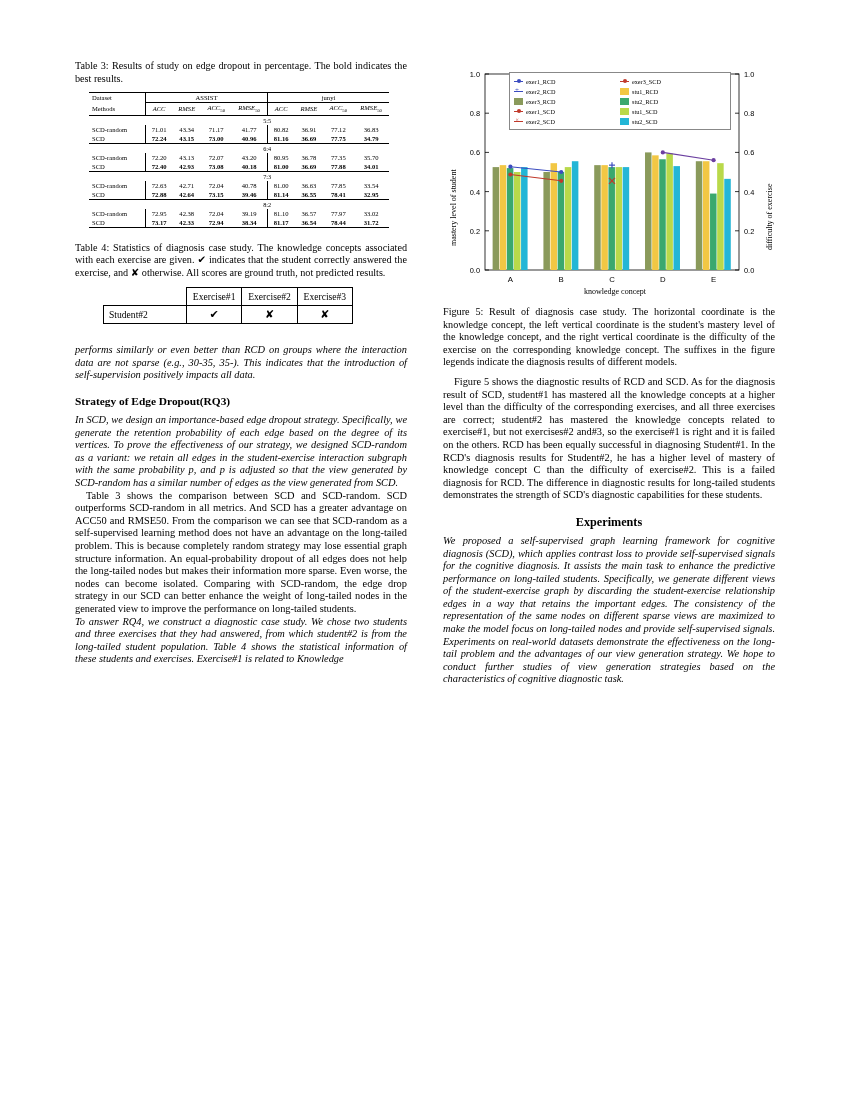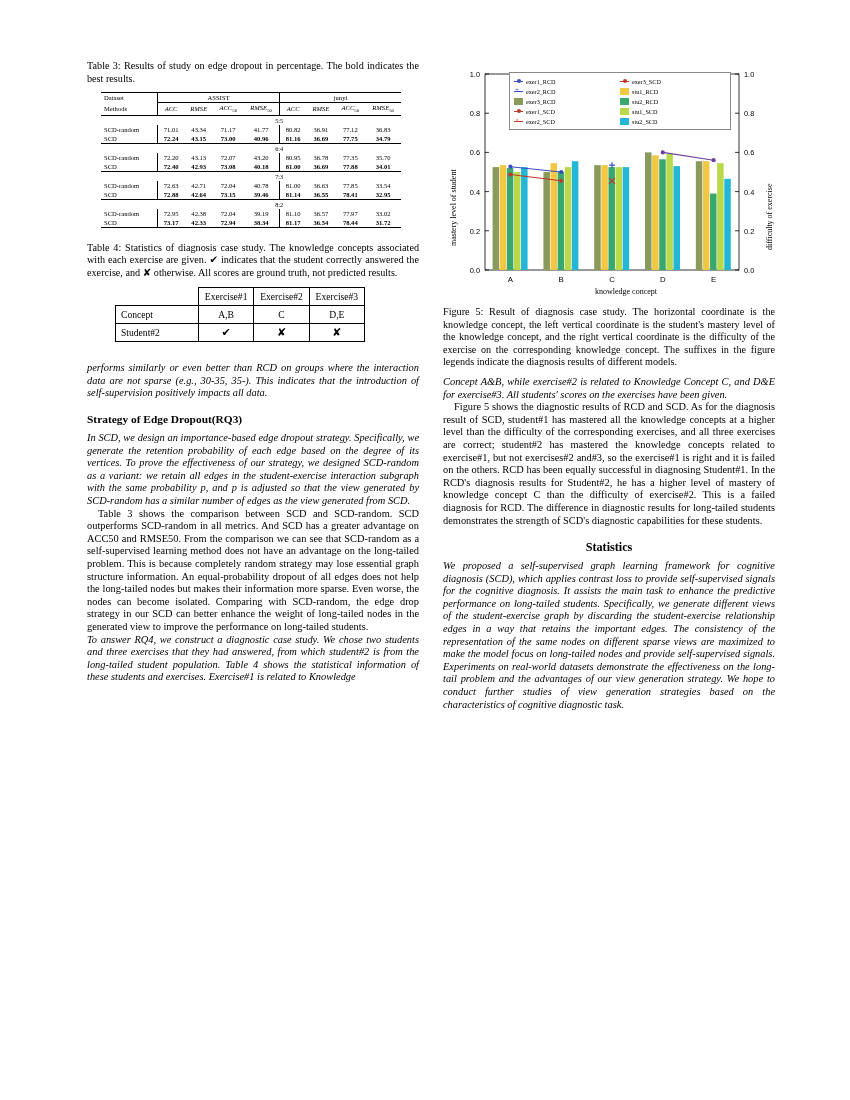--- a/index.html
+++ b/index.html
@@ -14,21 +14,21 @@
   .page {
     position:absolute;
     left:75px; top:60px;
     width:700px; height:980px;
   }
   .col {
     position:absolute;
     width:332px;
     top:0;
   }
-  .col-left { left:12px; }
+  .col-left { left:0; }
   .col-right { left:368px; }
 
   .caption {
     font-size:10.2px;
     line-height:12.6px;
     text-align:justify;
     margin:0 0 7px 0;
   }
   p.body {
     font-size:10.4px;
@@ -99,21 +99,21 @@
     transform-origin:left top;
     left:6px; top:186px;
   }
   .axis-title-right {
     transform:rotate(-90deg);
     transform-origin:left top;
     left:322px; top:190px;
   }
   .xlabel {
     position:absolute;
-    bottom:2px; left:17px; width:332px;
+    bottom:2px; left:6px; width:332px;
     text-align:center;
     font-size:8px;
   }
   .legendbox {
     position:absolute;
     left:66px; top:12px;
     width:212px;
     border:0.8px solid #888;
     background:#fff;
     padding:3px 4px;
@@ -277,26 +277,20 @@
       <span>Table 4: Statistics of diagnosis case study. The knowledge concepts associated with each exercise are given. </span><span>✔</span><span> indicates that the student correctly answered the exercise, and </span><span>✘</span><span> otherwise. All scores are ground truth, not predicted results.</span>
     </div>
 
     <table class="tbl4">
       <tbody id="tbl4-body">
           <tr>
             <td class="blank"></td>
             <td>Exercise#1</td>
             <td>Exercise#2</td>
             <td>Exercise#3</td>
-          </tr>
-          <tr>
-            <td class="lbl">Concept</td>
-            <td>A,B</td>
-            <td>C</td>
-            <td>D,E</td>
           </tr>
           <tr>
             <td class="lbl">Student#2</td>
             <td><span class="chk">✔</span></td>
             <td><span class="chk">✘</span></td>
             <td><span class="chk">✘</span></td>
           </tr>
         </tbody>
     </table>
 
@@ -448,20 +442,19 @@
           </span>
           <span class="legitem">
             <span class="swatch" style="background:#23b6d6"></span>
             <span>stu2_SCD</span>
           </span>
         </div>
     </div>
 
     <div class="caption">Figure 5: Result of diagnosis case study. The horizontal coordinate is the knowledge concept, the left vertical coordinate is the student's mastery level of the knowledge concept, and the right vertical coordinate is the difficulty of the exercise on the corresponding knowledge concept. The suffixes in the figure legends indicate the diagnosis results of different models.</div>
 
-    <p class="body noind">Concept A&amp;B, while exercise#2 is related to Knowledge Concept C, and D&amp;E for exercise#3. All students' scores on the exercises have been given.</p>
     <p class="body">Figure 5 shows the diagnostic results of RCD and SCD. As for the diagnosis result of SCD, student#1 has mastered all the knowledge concepts at a higher level than the difficulty of the corresponding exercises, and all three exercises are correct; student#2 has mastered the knowledge concepts related to exercise#1, but not exercises#2 and#3, so the exercise#1 is right and it is failed on the others. RCD has been equally successful in diagnosing Student#1. In the RCD's diagnosis results for Student#2, he has a higher level of mastery of knowledge concept C than the difficulty of exercise#2. This is a failed diagnosis for RCD. The difference in diagnostic results for long-tailed students demonstrates the strength of SCD's diagnostic capabilities for these students.</p>
 
-    <h2 class="sec center">Statistics</h2>
+    <h2 class="sec center">Experiments</h2>
 
     <p class="body noind">We proposed a self-supervised graph learning framework for cognitive diagnosis (SCD), which applies contrast loss to provide self-supervised signals for the cognitive diagnosis. It assists the main task to enhance the predictive performance on long-tailed students. Specifically, we generate different views of the student-exercise graph by discarding the student-exercise relationship edges in a way that retains the important edges. The consistency of the representation of the same nodes on different sparse views are maximized to make the model focus on long-tailed nodes and provide self-supervised signals. Experiments on real-world datasets demonstrate the effectiveness on the long-tail problem and the advantages of our view generation strategy. We hope to conduct further studies of view generation strategies based on the characteristics of cognitive diagnostic task.</p>
   </div>
 </div>
 
 </body></html>

